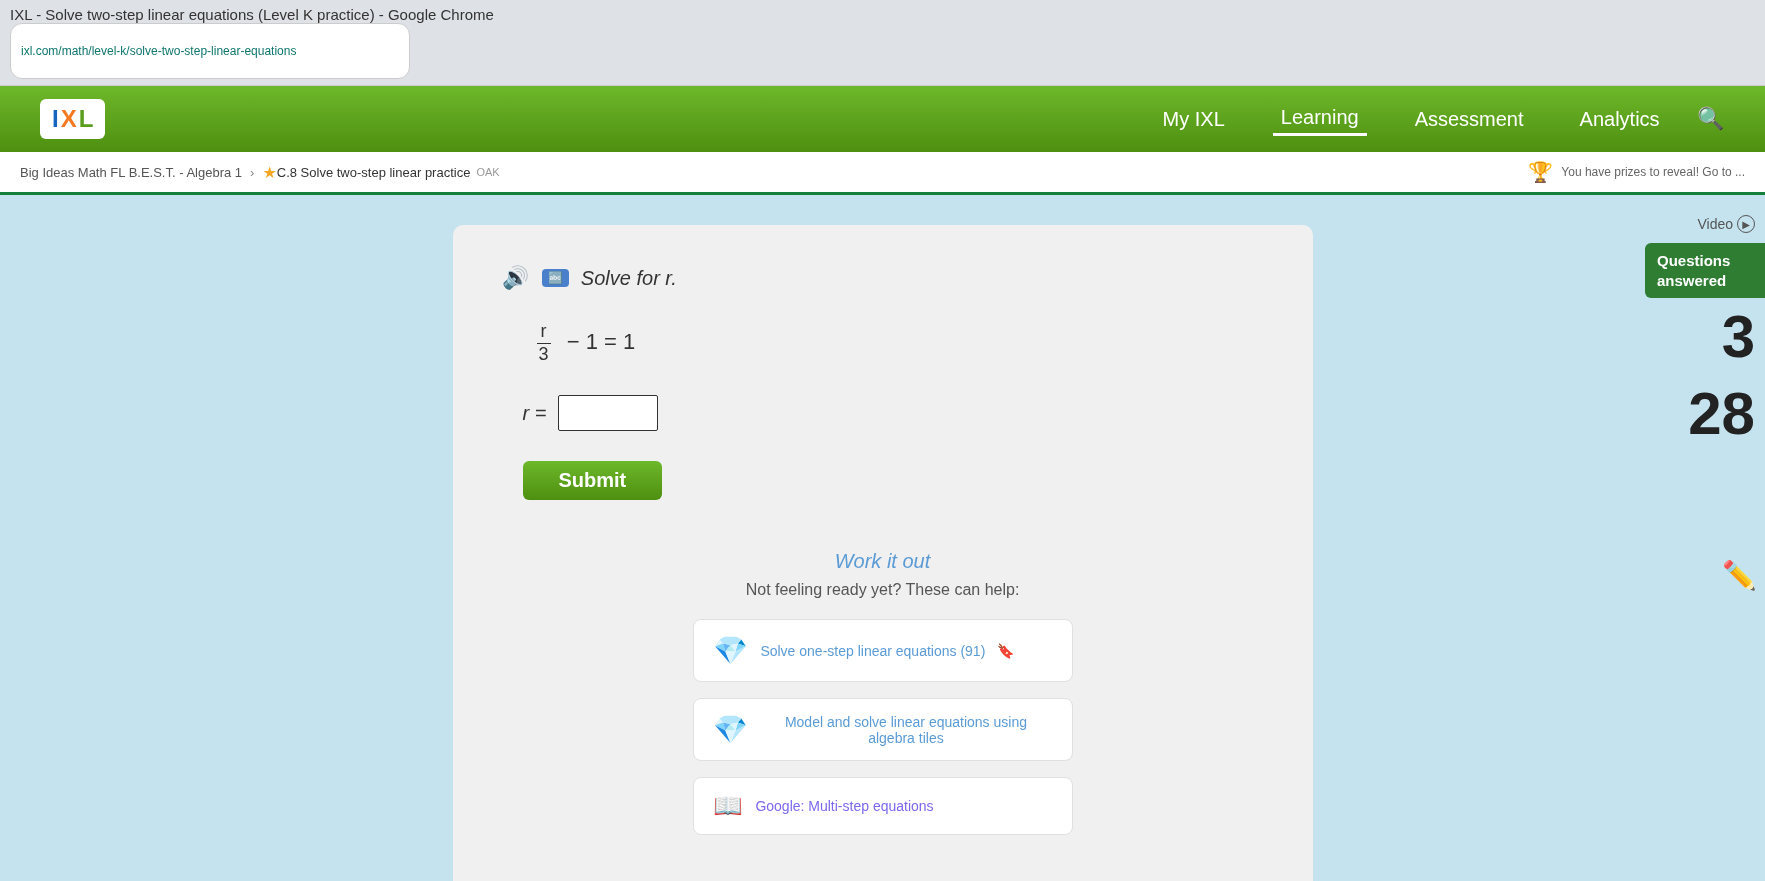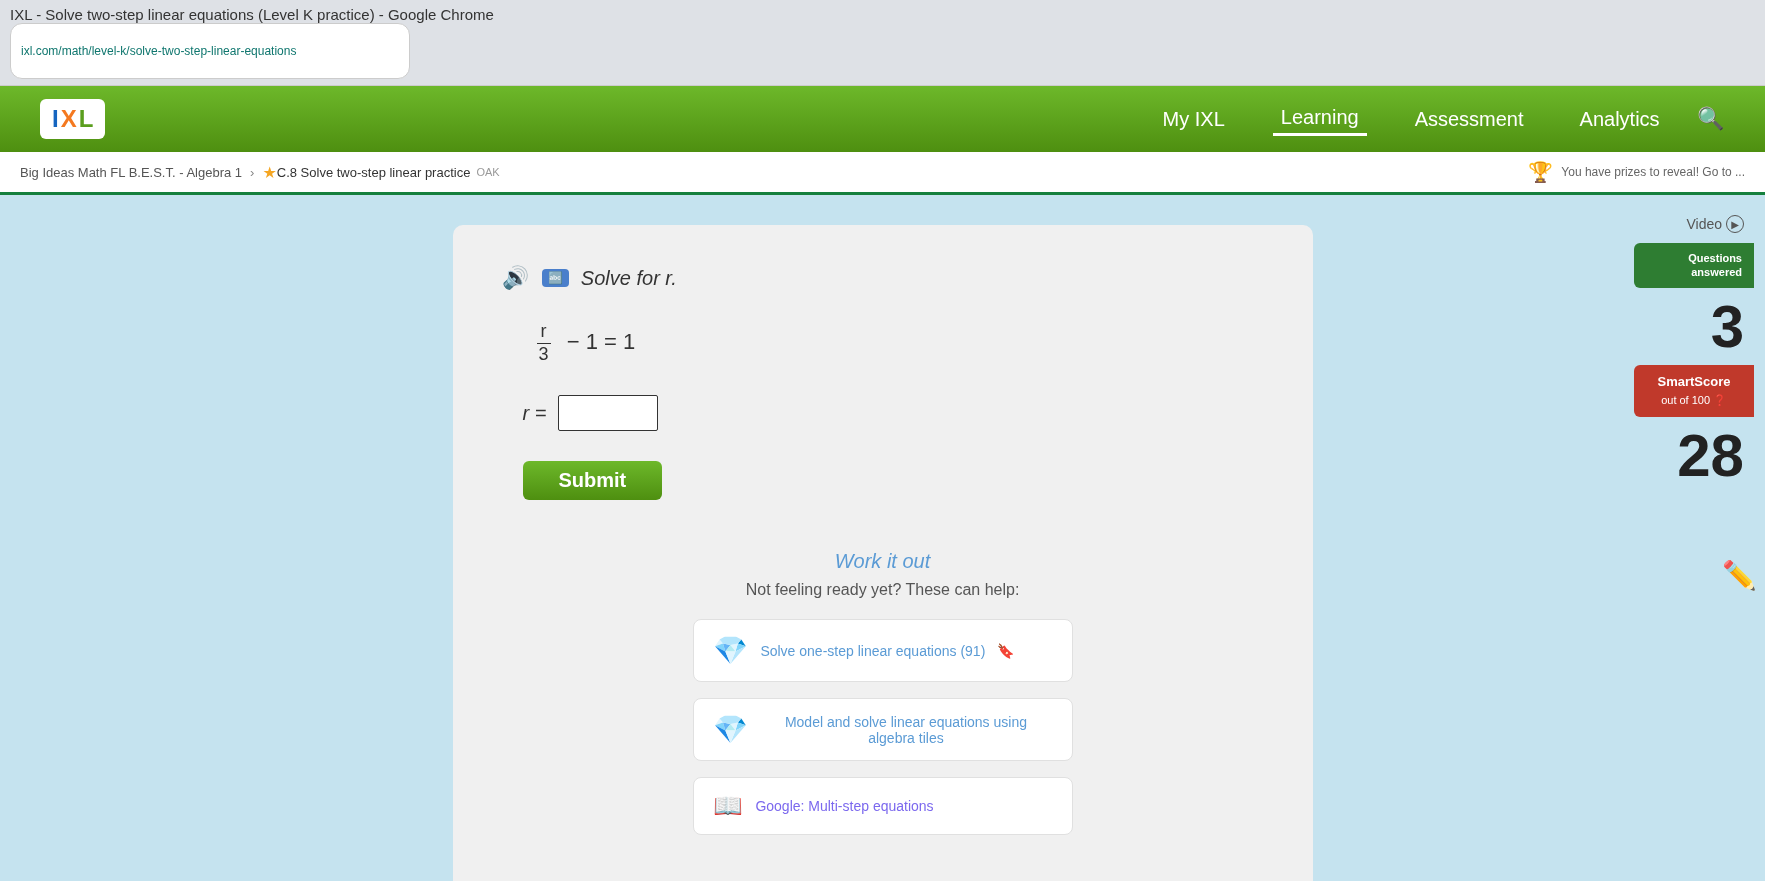--- a/index.html
+++ b/index.html
@@ -220,21 +220,21 @@
     .diamond-icon { color: #5b9bd5; font-size: 28px; }
     .diamond-icon-purple { color: #7b68ee; font-size: 28px; }
     .lesson-icon { color: #7b68ee; font-size: 24px; }
     .help-text { color: #5b9bd5; font-size: 14px; }
     .help-text-lesson { color: #7b68ee; font-size: 14px; }
     .bookmark-icon { color: #5b9bd5; font-size: 14px; }
 
     
     .right-sidebar {
       position: absolute;
-      right: 11px;
+      right: 0;
       top: 20px;
       width: 180px;
       display: flex;
       flex-direction: column;
       align-items: flex-end;
     }
 
     .video-link {
       color: #555;
       font-size: 14px;
@@ -254,23 +254,23 @@
       align-items: center;
       justify-content: center;
       font-size: 10px;
     }
 
     .questions-answered-badge {
       background: #2e7d32;
       color: white;
       padding: 8px 12px;
       border-radius: 6px 0 0 6px;
-      font-size: 11px;
-      font-weight: bold;
-      text-align: right;
+      font-size: 15px;
+      font-weight: bold;
+      text-align: left;
       line-height: 1.3;
       min-width: 120px;
     }
 
     .questions-count {
       color: #222;
       font-size: 60px;
       font-weight: bold;
       text-align: right;
       padding-right: 10px;
@@ -405,21 +405,18 @@
 
   <div class="right-sidebar">
     <div class="video-link">
       <span>Video</span>
       <div class="video-circle">▶</div>
     </div>
     <div class="questions-answered-badge">
       Questions<br>answered
     </div>
     <div class="questions-count">3</div>
-    <div class="smart-score-badge">
-      SmartScore<br><span class="smart-score-sub">out of 100 ❓</span>
-    </div>
     <div class="smart-score-count">28</div>
   </div>
 
   <div class="pencil-sidebar">✏️</div>
 
 </div>
 
 </body></html>

